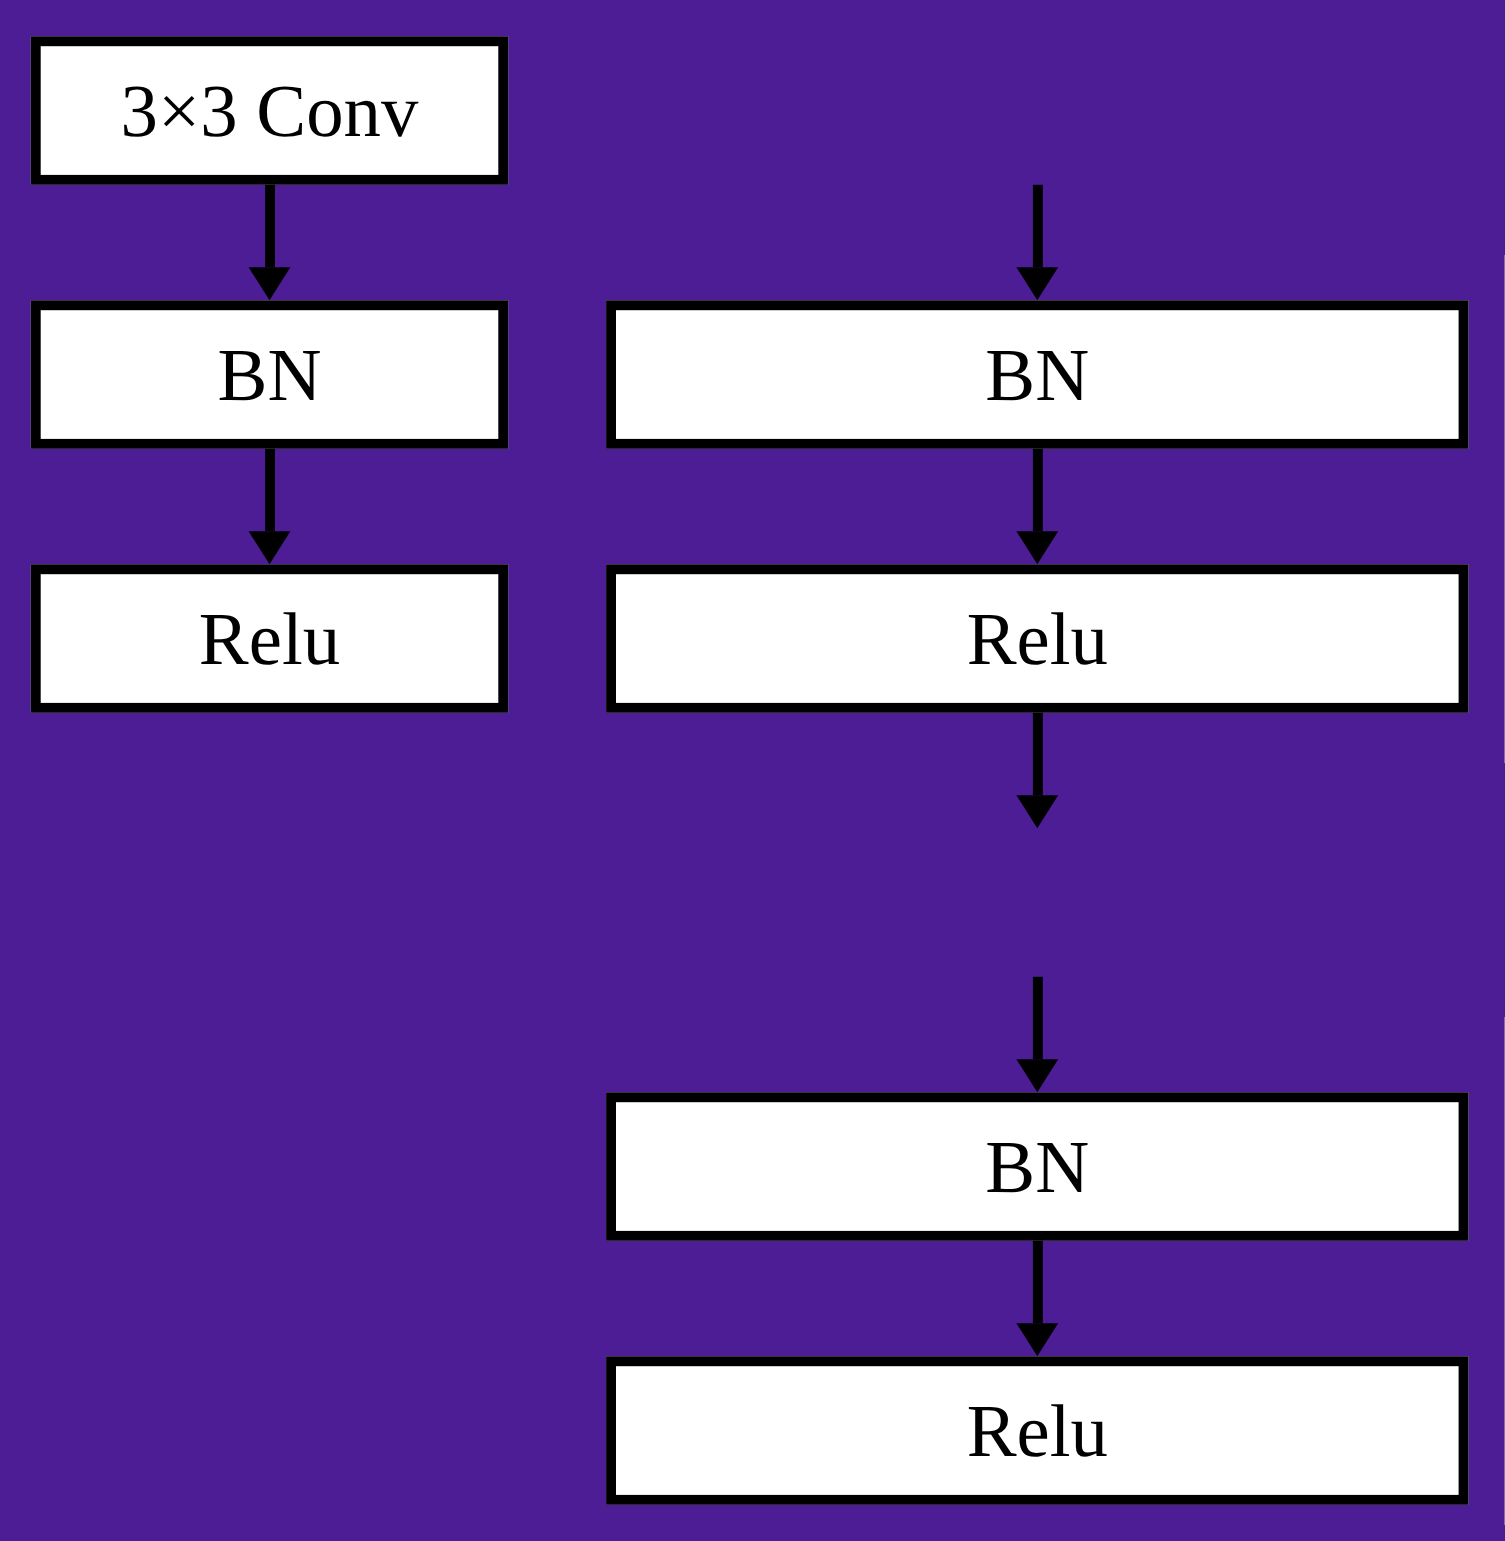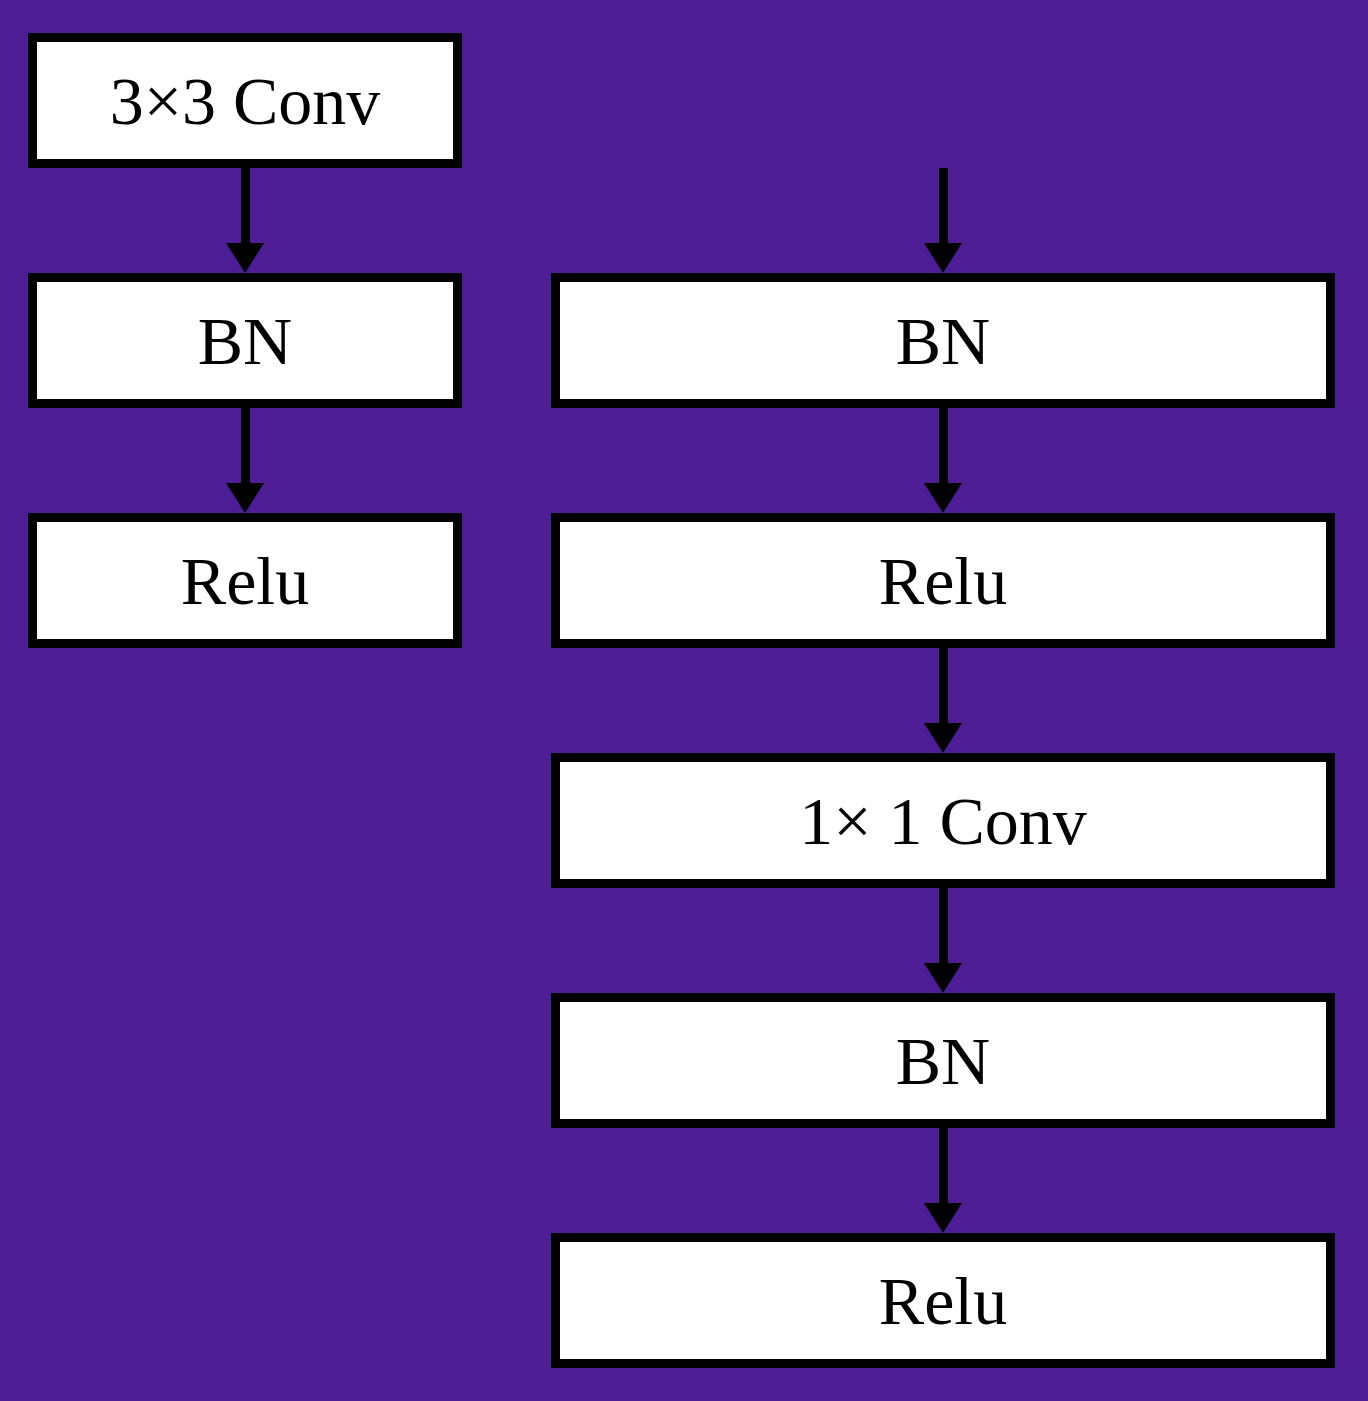--- a/index.html
+++ b/index.html
@@ -89,21 +89,20 @@
     <div class="head"></div>
   </div>
 
   <div class="node col-right row2">Relu</div>
 
   <div class="arrow arr-right gap2">
     <div class="shaft"></div>
     <div class="head"></div>
   </div>
 
-  <div class="node col-right row3">1× 1 Conv</div>
 
   <div class="arrow arr-right gap3">
     <div class="shaft"></div>
     <div class="head"></div>
   </div>
 
   <div class="node col-right row4">BN</div>
 
   <div class="arrow arr-right gap4">
     <div class="shaft"></div>

